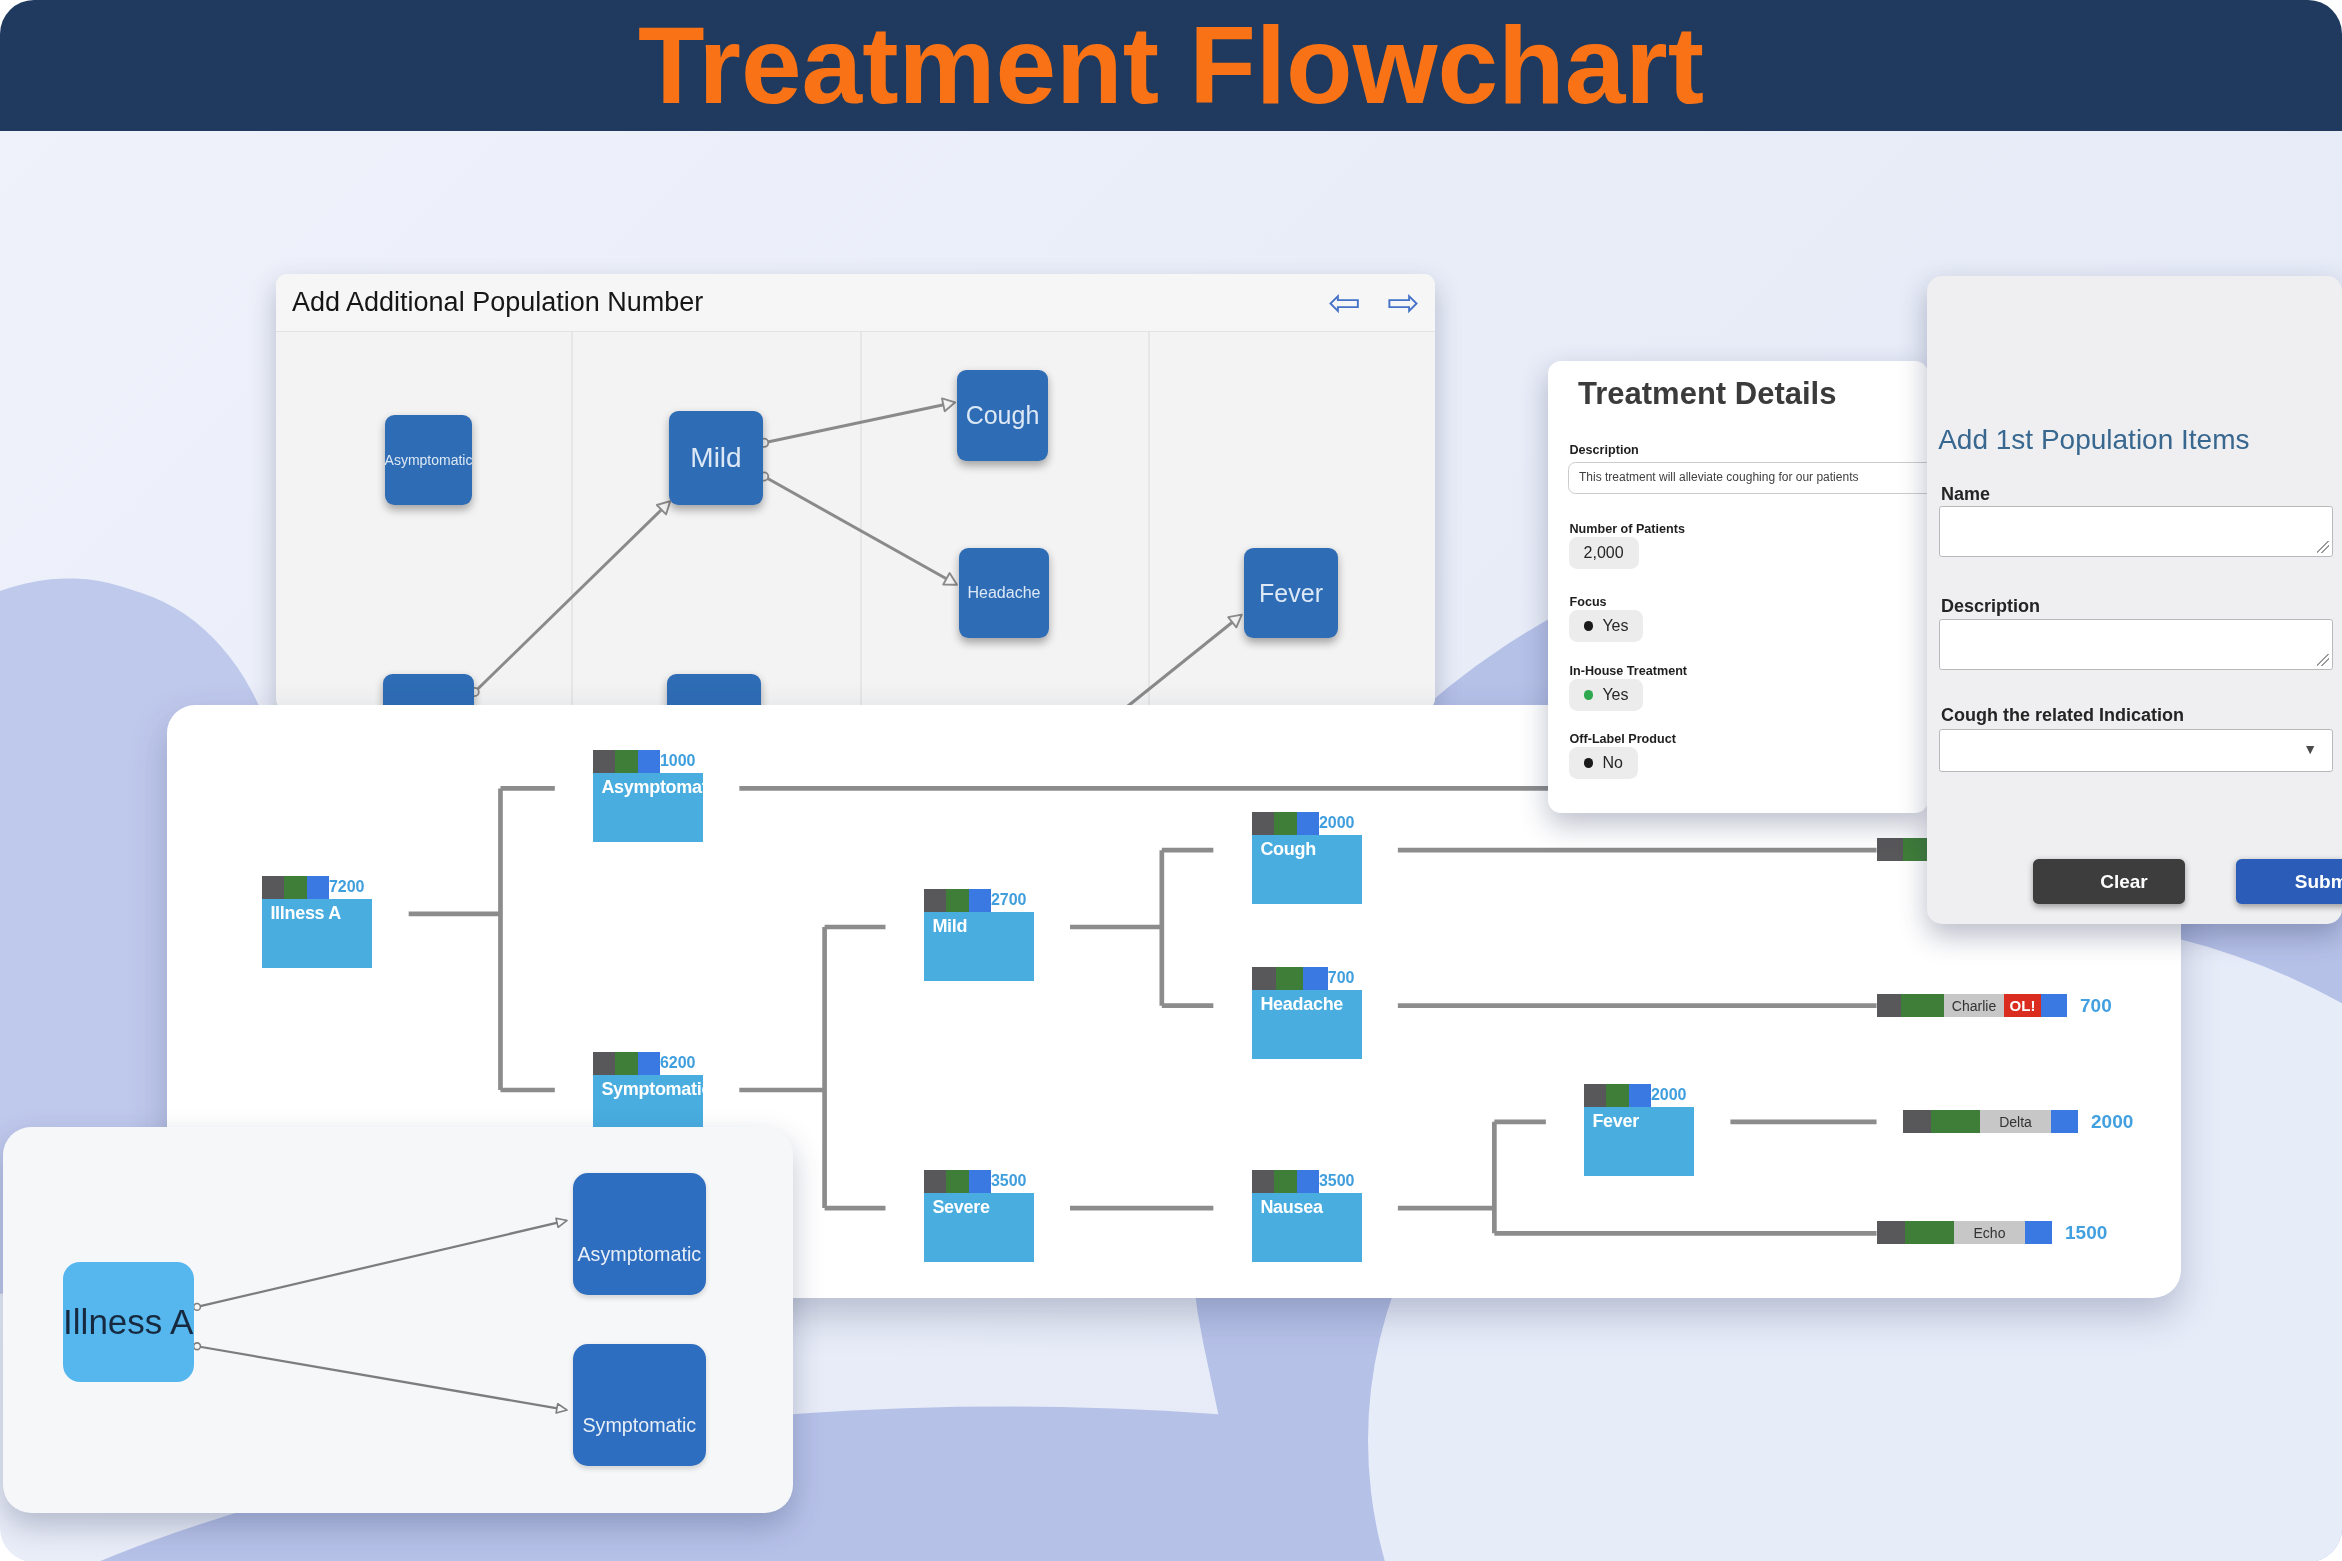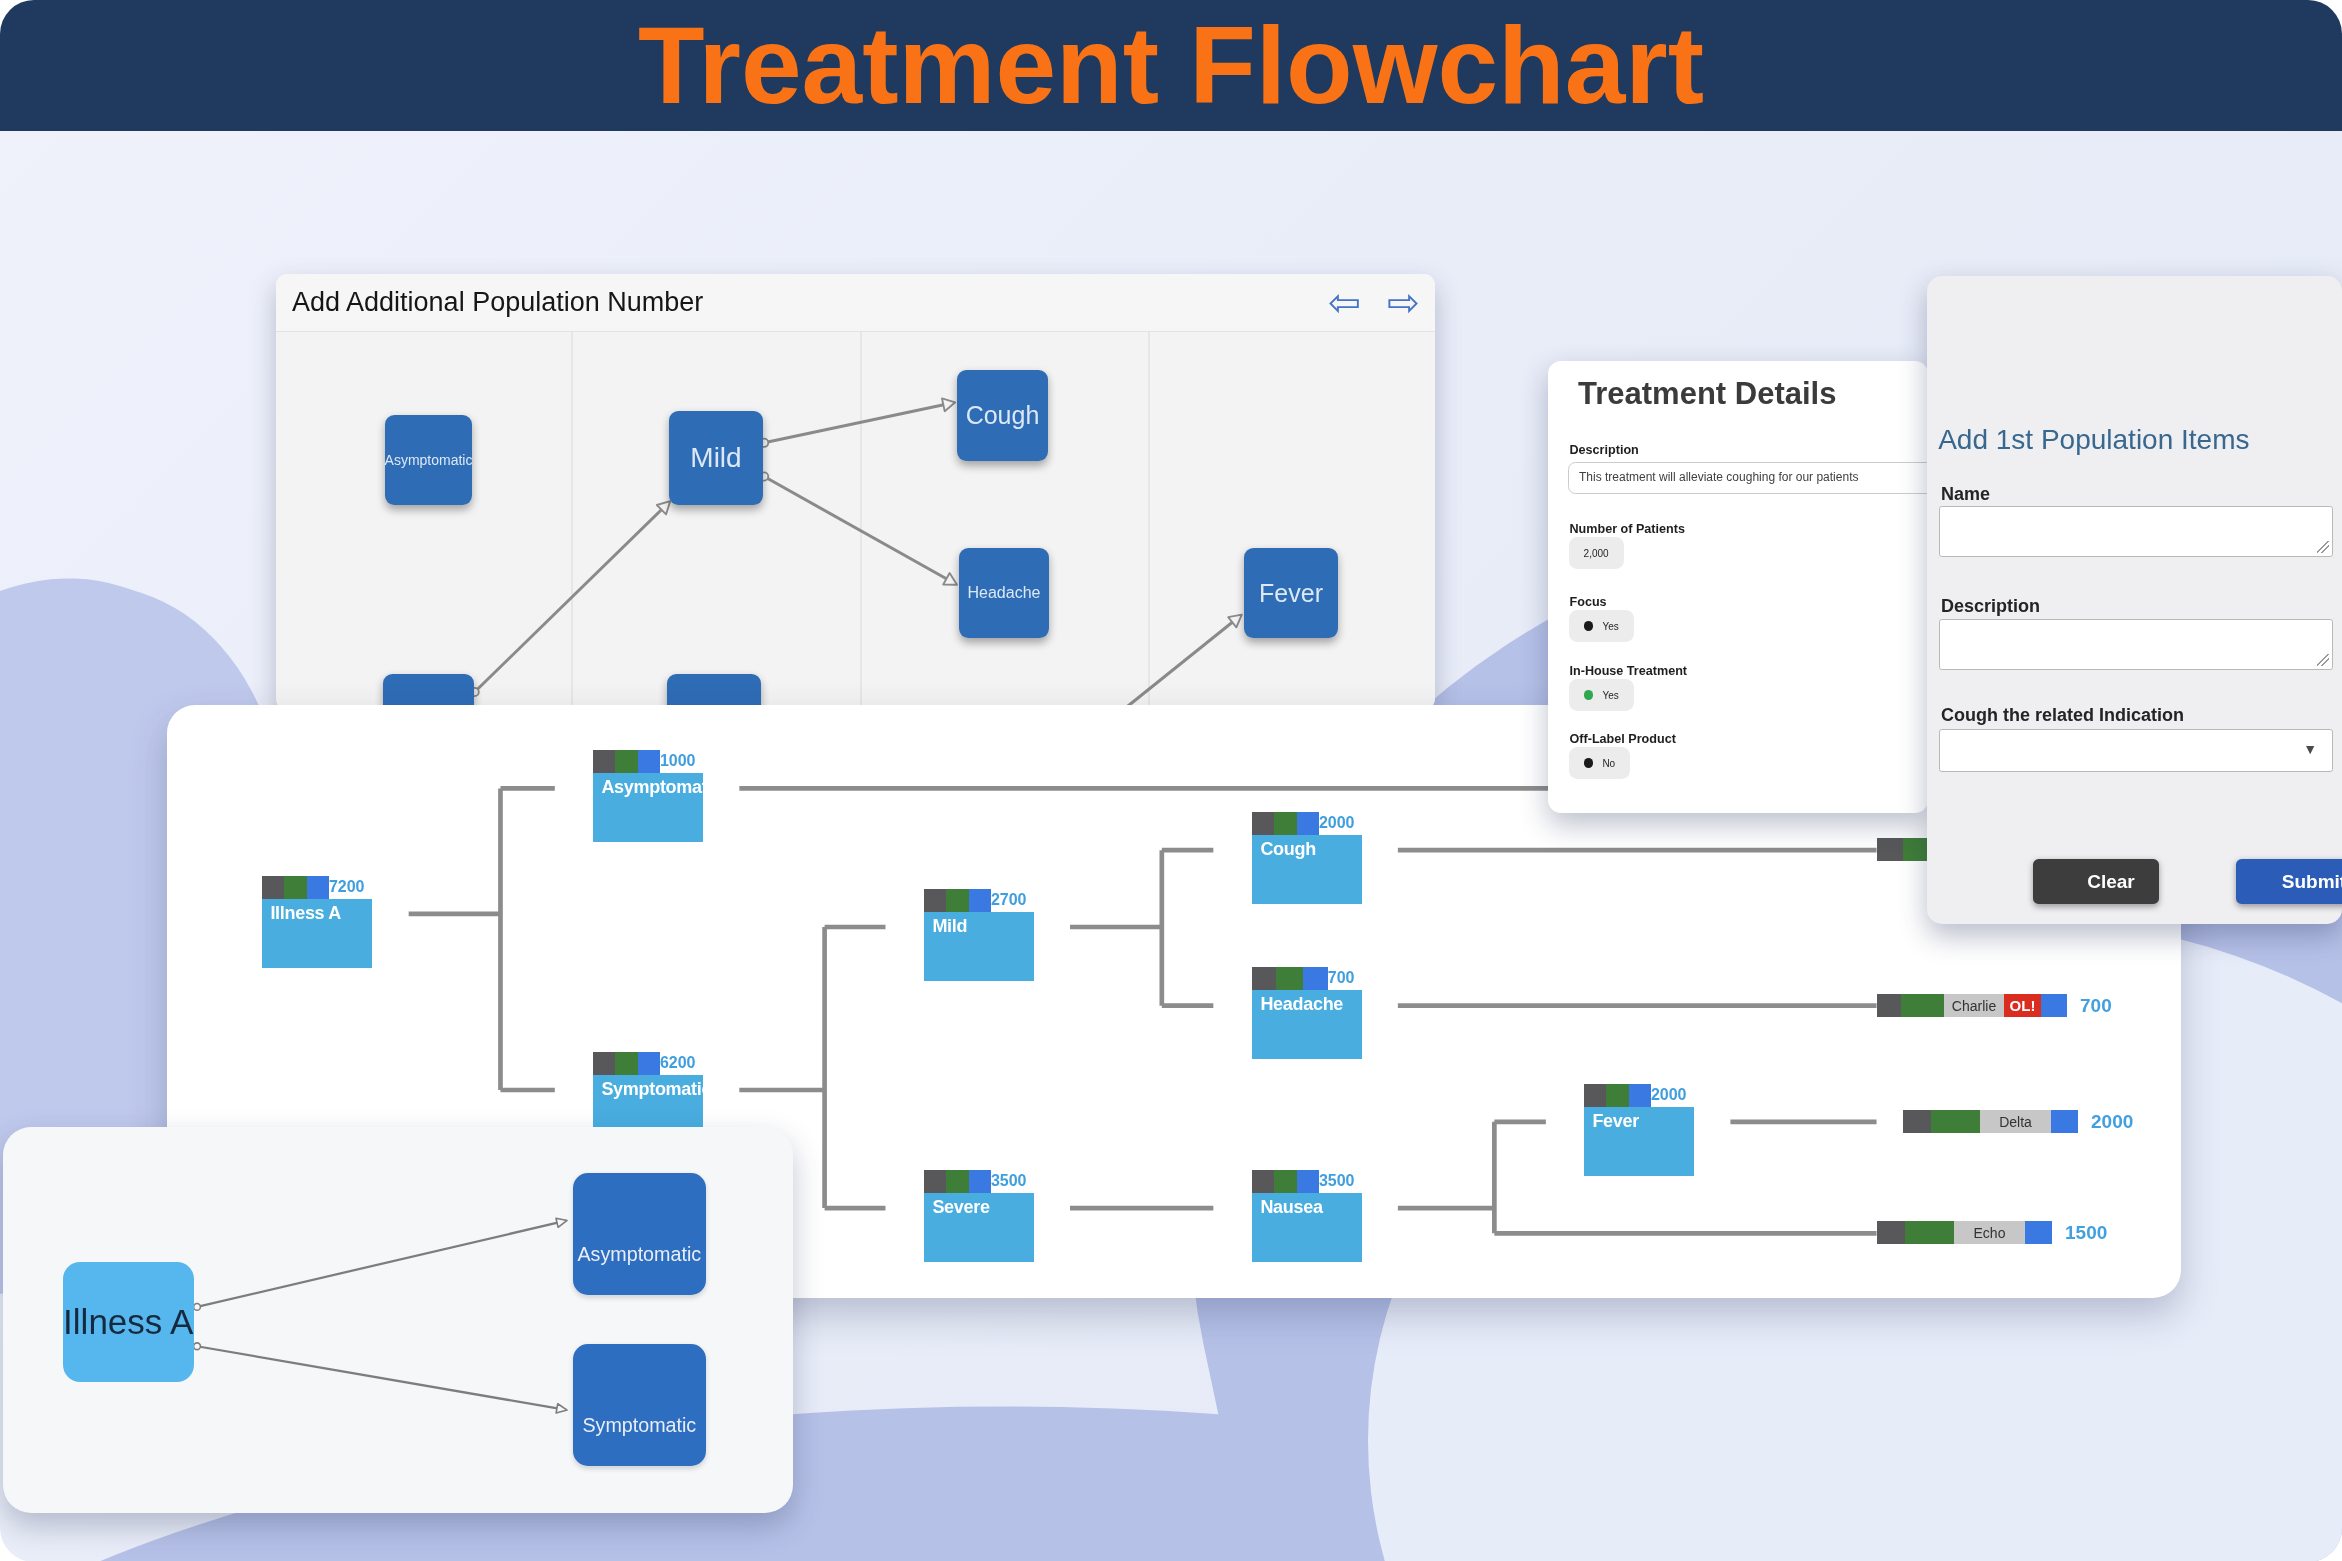--- a/index.html
+++ b/index.html
@@ -65,40 +65,40 @@
   
   .tcard{position:absolute;z-index:3;left:1548px;top:361px;width:380px;height:452px;
          background:#fff;border-radius:13px;box-shadow:0 11.2px 28px rgba(40,50,90,.3);}
   .tc-title{position:absolute;left:30px;top:15px;font-size:31px;font-weight:700;color:#3b3b3b;}
   .tc-label{position:absolute;left:21.5px;font-size:12.6px;font-weight:700;color:#1e1e1e;}
   .tc-input{position:absolute;left:19.7px;top:101px;width:375px;height:32px;background:#fff;
             border:1.9px solid #cccccc;border-radius:7.5px;overflow:hidden;}
   .tc-input span{display:block;font-size:12px;color:#3f3f3f;line-height:28px;padding-left:10.3px;
                  white-space:nowrap;}
   .pill{position:absolute;left:20.6px;display:inline-flex;align-items:center;gap:9.4px;height:32px;
-        padding:0 15px;background:#ececec;border-radius:8.4px;font-size:10px;color:#262626;}
+        padding:0 15px;background:#ececec;border-radius:8.4px;font-size:16px;color:#262626;}
   .dot{width:9.4px;height:9.4px;border-radius:50%;display:inline-block;}
   .dot-black{background:#1a1a1a;}
   .dot-green{background:#2ea84e;}
 
   
   .scpanel{position:absolute;z-index:4;left:1927px;top:276px;width:415px;height:648px;
            background:#efeff1;border-radius:15px;box-shadow:0 11.2px 28px rgba(40,50,90,.32);}
   .sc-logo{position:absolute;left:34px;top:34px;display:flex;align-items:center;gap:12px;}
   .sc-brand{font-size:43px;font-weight:700;color:#1d3a6e;letter-spacing:-0.9px;}
   .sc-heading{position:absolute;left:11.2px;top:148px;font-size:28px;font-weight:500;color:#38678f;}
   .sc-label{position:absolute;left:14px;font-size:18px;font-weight:700;color:#242424;}
   .sc-area{position:absolute;left:12px;width:394px;height:51px;background:#fff;
            border:1.9px solid #b9b9b9;border-radius:2.8px;}
   .resizer{position:absolute;right:2.8px;bottom:2.8px;width:12px;height:12px;
            background:linear-gradient(135deg,transparent 0 45%,#999 45% 52%,transparent 52% 66%,#999 66% 73%,transparent 73%);}
   .sc-select{position:absolute;left:12px;top:453px;width:394px;height:43px;background:#fff;
              border:1.9px solid #b9b9b9;border-radius:2.8px;cursor:pointer;}
   .sc-caret{position:absolute;right:15px;top:11.2px;font-size:14px;color:#4a4a4a;}
-  .sc-btn{position:absolute;top:583px;height:45px;width:126px;border-radius:5.6px;color:#fff;
+  .sc-btn{position:absolute;top:583px;height:45px;width:152px;border-radius:5.6px;color:#fff;
           font-size:19px;font-weight:700;text-align:center;line-height:45px;cursor:pointer;
           box-shadow:0 2.8px 6.6px rgba(0,0,0,.35);padding-left:30px;}
   .btn-clear{left:106px;background:#3d3d3d;}
   .btn-submit{left:309px;background:#2a5cb8;}
 
   
   .mini{position:absolute;z-index:5;left:2.8px;top:1127px;width:790px;height:386px;
         background:#f6f7f9;border-radius:28px;box-shadow:0 13px 30px rgba(40,50,90,.28);}
   #mini-svg{position:absolute;left:0;top:0;width:790px;height:386px;}
   .mnode{position:absolute;display:flex;align-items:center;justify-content:center;

